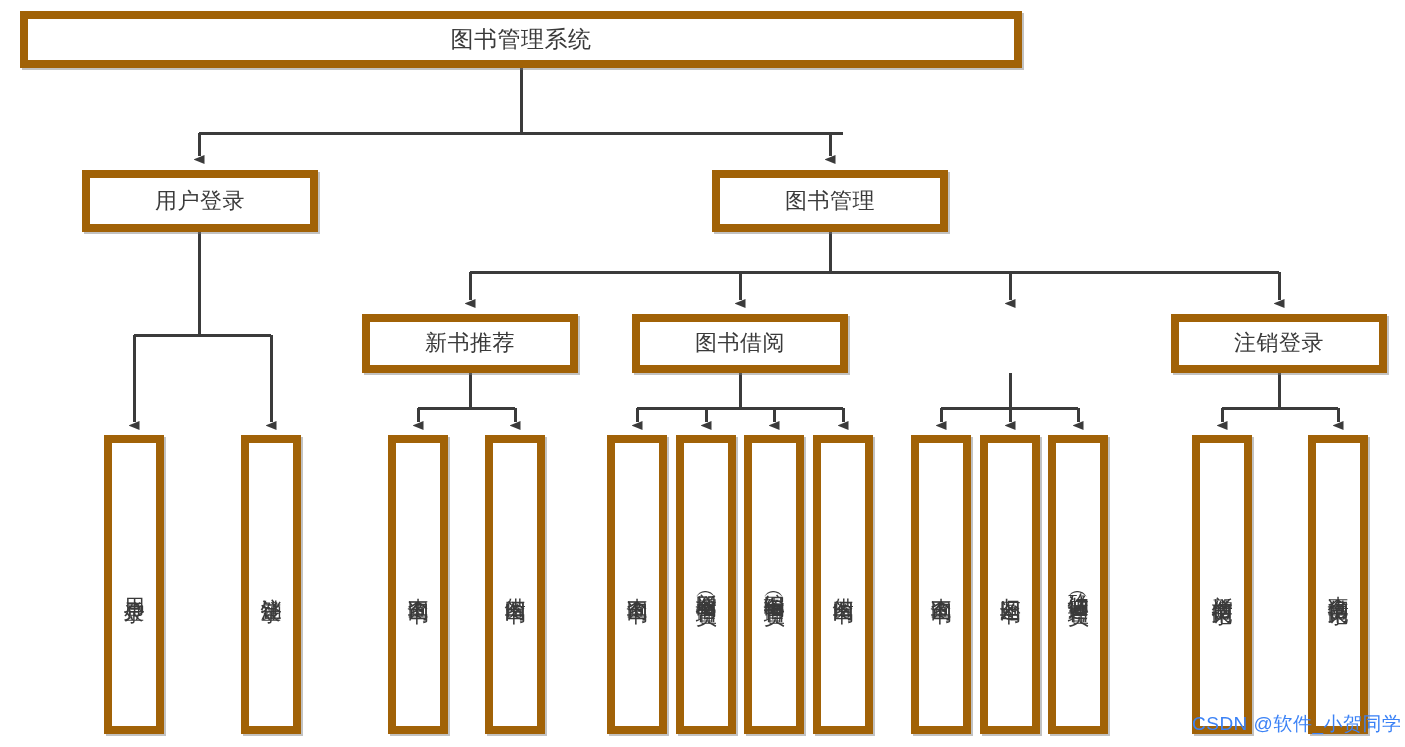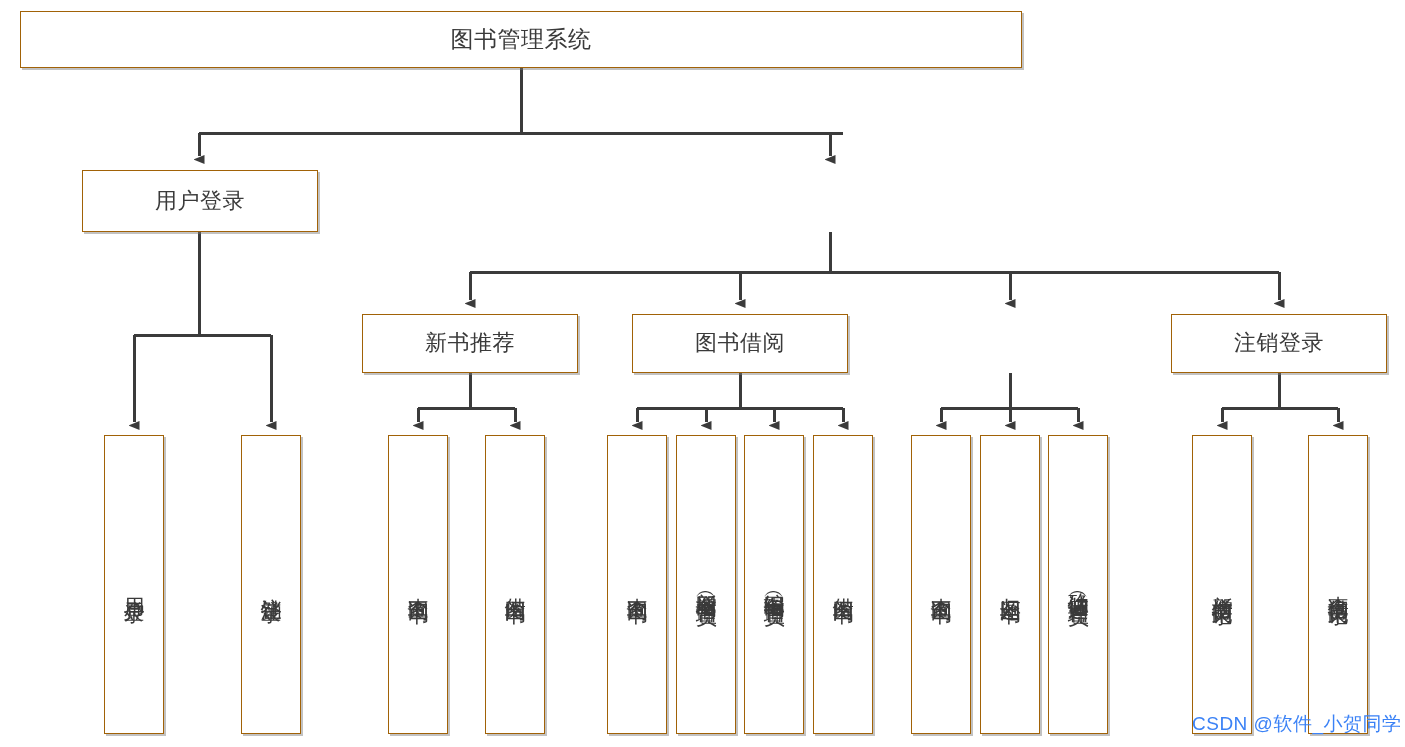--- a/index.html
+++ b/index.html
@@ -22,21 +22,21 @@
     position: absolute;
     left: 0;
     top: 0;
     width: 1405px;
     height: 747px;
   }
   .node-box {
     position: absolute;
     box-sizing: border-box;
     background: #ffffff;
-    border: 1px solid #a16207;
+    border: 8px solid #a16207;
     box-shadow: 2px 2px 0 rgba(120,120,120,0.45);
     display: flex;
     align-items: center;
     justify-content: center;
     overflow: hidden;
   }
   .node-label {
     color: #3a3a3a;
     text-align: center;
     line-height: 1.12;
@@ -123,20 +123,23 @@
     </g>
   </svg>
 
   <div class="node-box node-root" style="left:20px; top:11px; width:1002px; height:57px;">
     <span class="node-label">图书管理系统</span>
   </div>
 
   <div class="node-box node-l2" style="left:82px; top:170px; width:236px; height:62px;">
     <span class="node-label">用户登录</span>
   </div>
+  <div class="node-box node-l2" style="left:712px; top:170px; width:236px; height:62px;">
+    <span class="node-label">图书管理</span>
+  </div>
 
   <div class="node-box node-l3" style="left:362px; top:314px; width:216px; height:59px;align-items:center;">
     <span class="node-label">新书推荐</span>
   </div>
   <div class="node-box node-l3" style="left:632px; top:314px; width:216px; height:59px;">
     <span class="node-label">图书借阅</span>
   </div>
   <div class="node-box node-l3" style="left:1171px; top:314px; width:216px; height:59px;">
     <span class="node-label">注销登录</span>
   </div>

